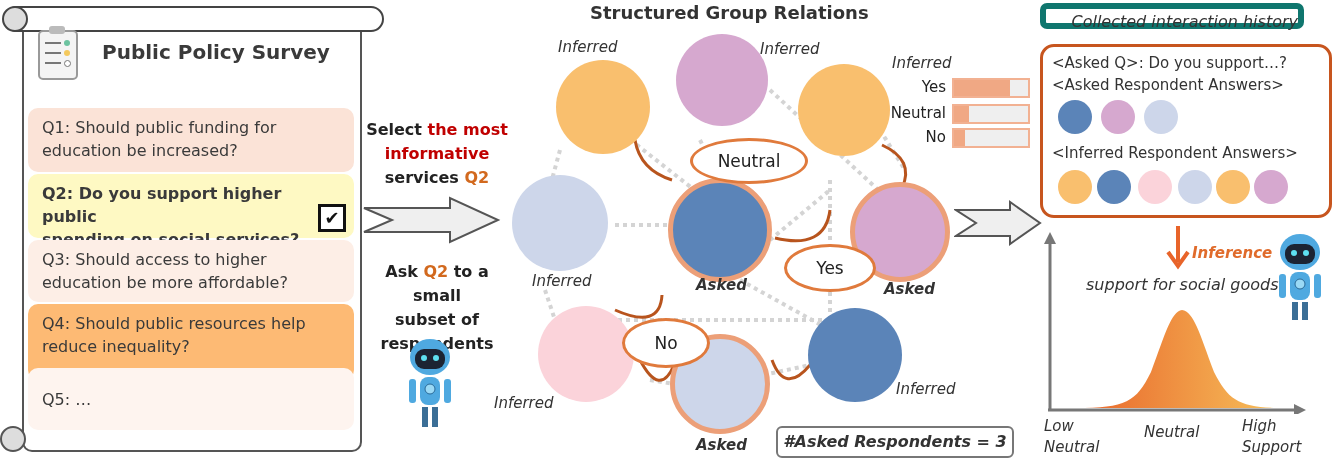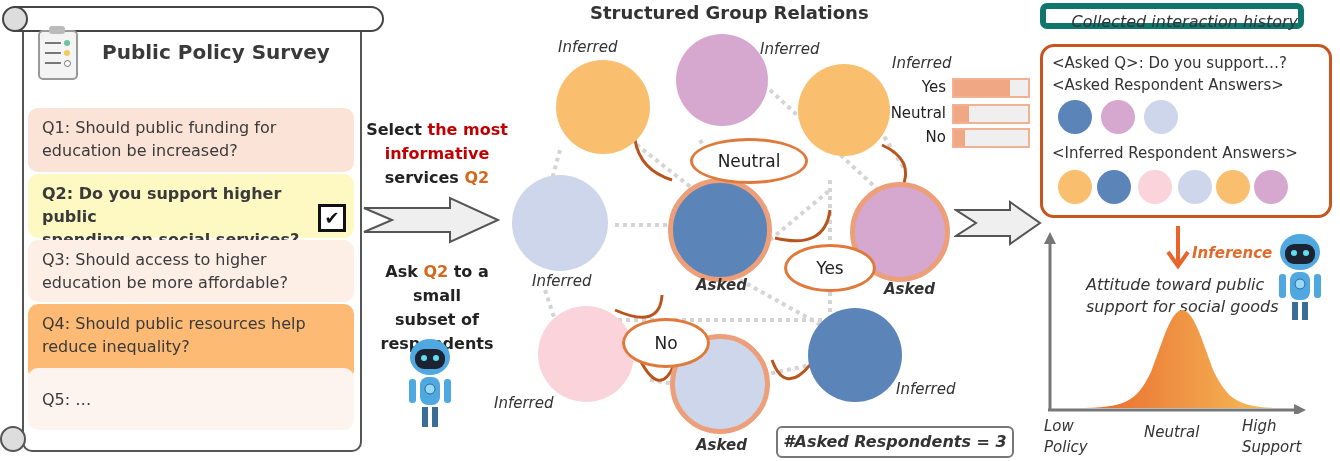--- a/index.html
+++ b/index.html
@@ -235,33 +235,32 @@
     <circle cx="36" cy="23" r="3" fill="#5ee0f0"></circle>
   <rect x="20" y="42" width="20" height="28" rx="8" fill="#4fa9e0"></rect>
   <circle cx="30" cy="54" r="5" fill="#9ad9f5" stroke="#2a6a98"></circle>
   <rect x="9" y="44" width="7" height="24" rx="3" fill="#4fa9e0"></rect>
     <rect x="44" y="44" width="7" height="24" rx="3" fill="#4fa9e0"></rect>
   <rect x="22" y="72" width="6" height="18" fill="#3b6e96"></rect>
     <rect x="32" y="72" width="6" height="18" fill="#3b6e96"></rect>
 </svg>
 
 <div class="abs chart-caption" style="left:1086px;top:274px">
-  <div>Attitude toward public</div>
   <div>support for social goods</div>
 </div>
 
 <svg class="abs" style="left:1036px;top:232px" width="274" height="182">
   <defs>
     <linearGradient id="g1" x1="0" x2="1" y1="0" y2="0">
       <stop offset="0%" stop-color="#e8642a"></stop>
       <stop offset="100%" stop-color="#f7c35c"></stop>
     </linearGradient>
   </defs>
   <path d="M40,176 C90,176 100,170 115,140 C130,100 135,80 146,78 C158,80 163,100 178,140 C193,170 205,176 250,176 Z" fill="url(#g1)"></path>
   <line x1="14" y1="178" x2="14" y2="8" stroke="#777" stroke-width="3"></line>
   <polygon points="8,12 14,0 20,12" fill="#777"></polygon>
   <line x1="12" y1="178" x2="262" y2="178" stroke="#777" stroke-width="3"></line>
   <polygon points="258,172 270,178 258,184" fill="#777"></polygon>
 </svg>
 
-<div class="abs axis-lbl" style="left:1044px;top:416px;width:70px">Low Policy</div>
+<div class="abs axis-lbl" style="left:1044px;top:416px;width:70px">Low Neutral</div>
 <div class="abs axis-lbl" style="left:1144px;top:422px">Neutral</div>
 <div class="abs axis-lbl" style="left:1242px;top:416px;width:70px">High Support</div>
 
 </body></html>

